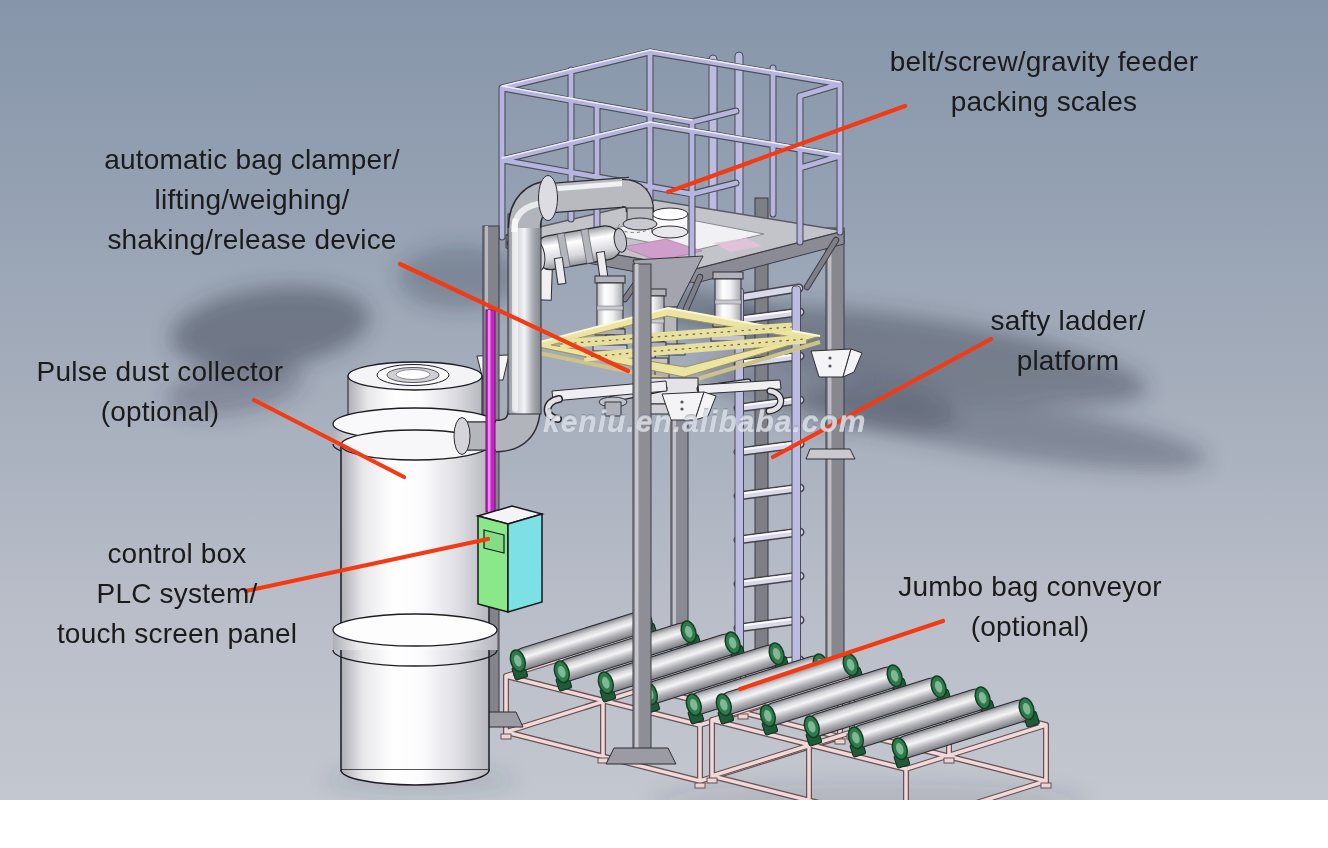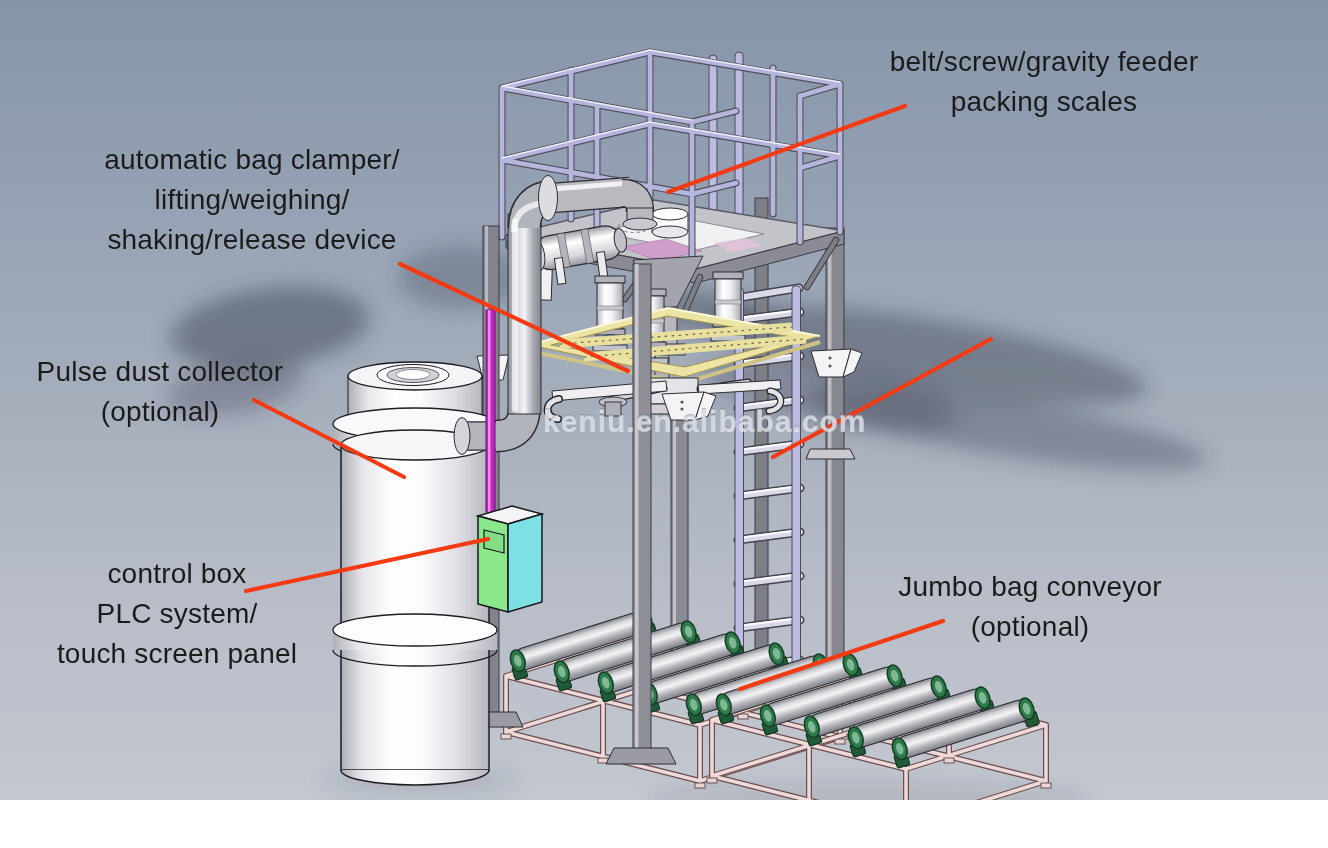--- a/index.html
+++ b/index.html
@@ -11,20 +11,21 @@
   .scene{position:absolute;left:0;top:0;}
   .label{
     position:absolute;color:#1b1b1b;font-size:28px;line-height:40px;
     text-align:center;white-space:pre-line;z-index:6;letter-spacing:.2px;
   }
   .watermark{
     position:absolute;left:543px;top:404px;width:380px;z-index:5;
     font-size:30px;font-weight:bold;letter-spacing:1px;
     color:rgba(214,220,230,0.60);
     text-shadow:0 1px 0 rgba(255,255,255,0.55),0 -1px 0 rgba(110,118,132,0.45);
+    font-style:italic;
   }
 </style>
 </head>
 <body>
 
 <div class="page">
 
 <svg class="scene" width="1328" height="848" viewBox="0 0 1328 848">
   <defs>
     <filter id="soft" x="-60%" y="-60%" width="220%" height="220%">
@@ -332,21 +333,23 @@
   </g>
 </svg>
 
 <div class="label" style="left:844px;top:42px;width:400px;">belt/screw/gravity feeder
 packing scales</div>
 <div class="label" style="left:72px;top:140px;width:360px;">automatic bag clamper/
 lifting/weighing/
 shaking/release device</div>
 <div class="label" style="left:5px;top:352px;width:310px;">Pulse dust collector
 (optional)</div>
-<div class="label" style="left:17px;top:554px;width:320px;">control box
+<div class="label" style="left:17px;top:534px;width:320px;">control box
 PLC system/
 touch screen panel</div>
+<div class="label" style="left:933px;top:301px;width:270px;">safty ladder/
+platform</div>
 <div class="label" style="left:860px;top:567px;width:340px;">Jumbo bag conveyor
 (optional)</div>
 
 <div class="watermark">keniu.en.alibaba.com</div>
 
 </div>
 
 </body></html>

